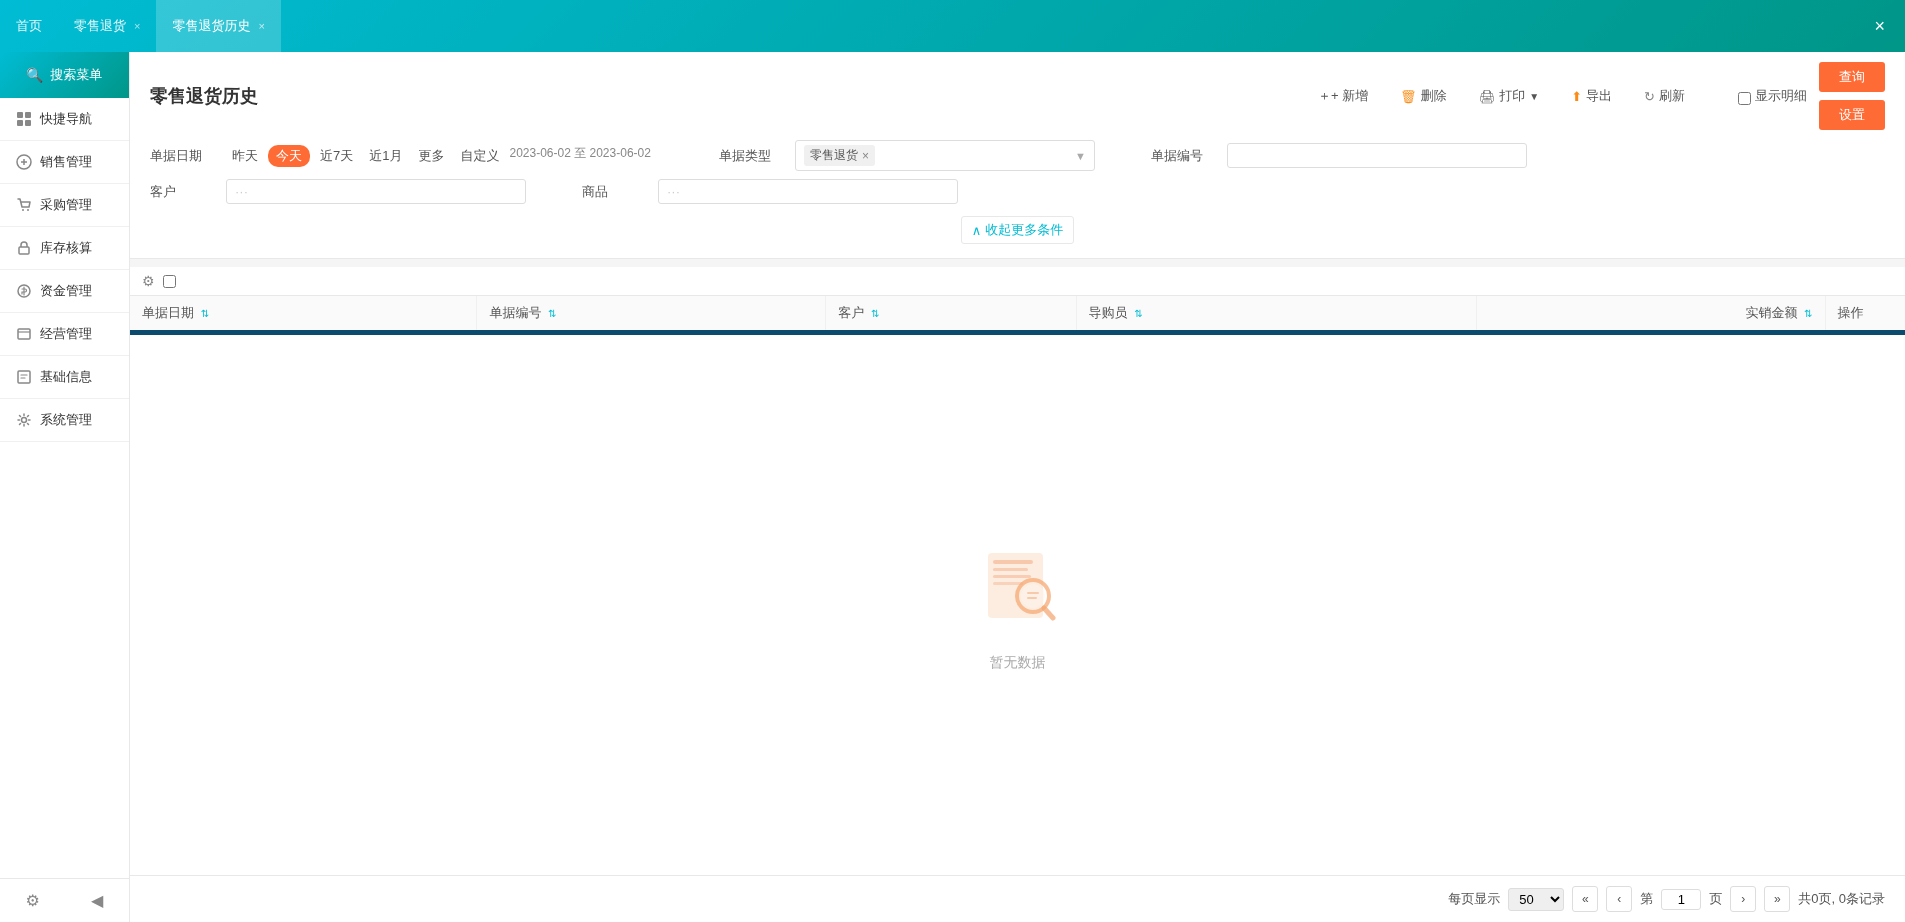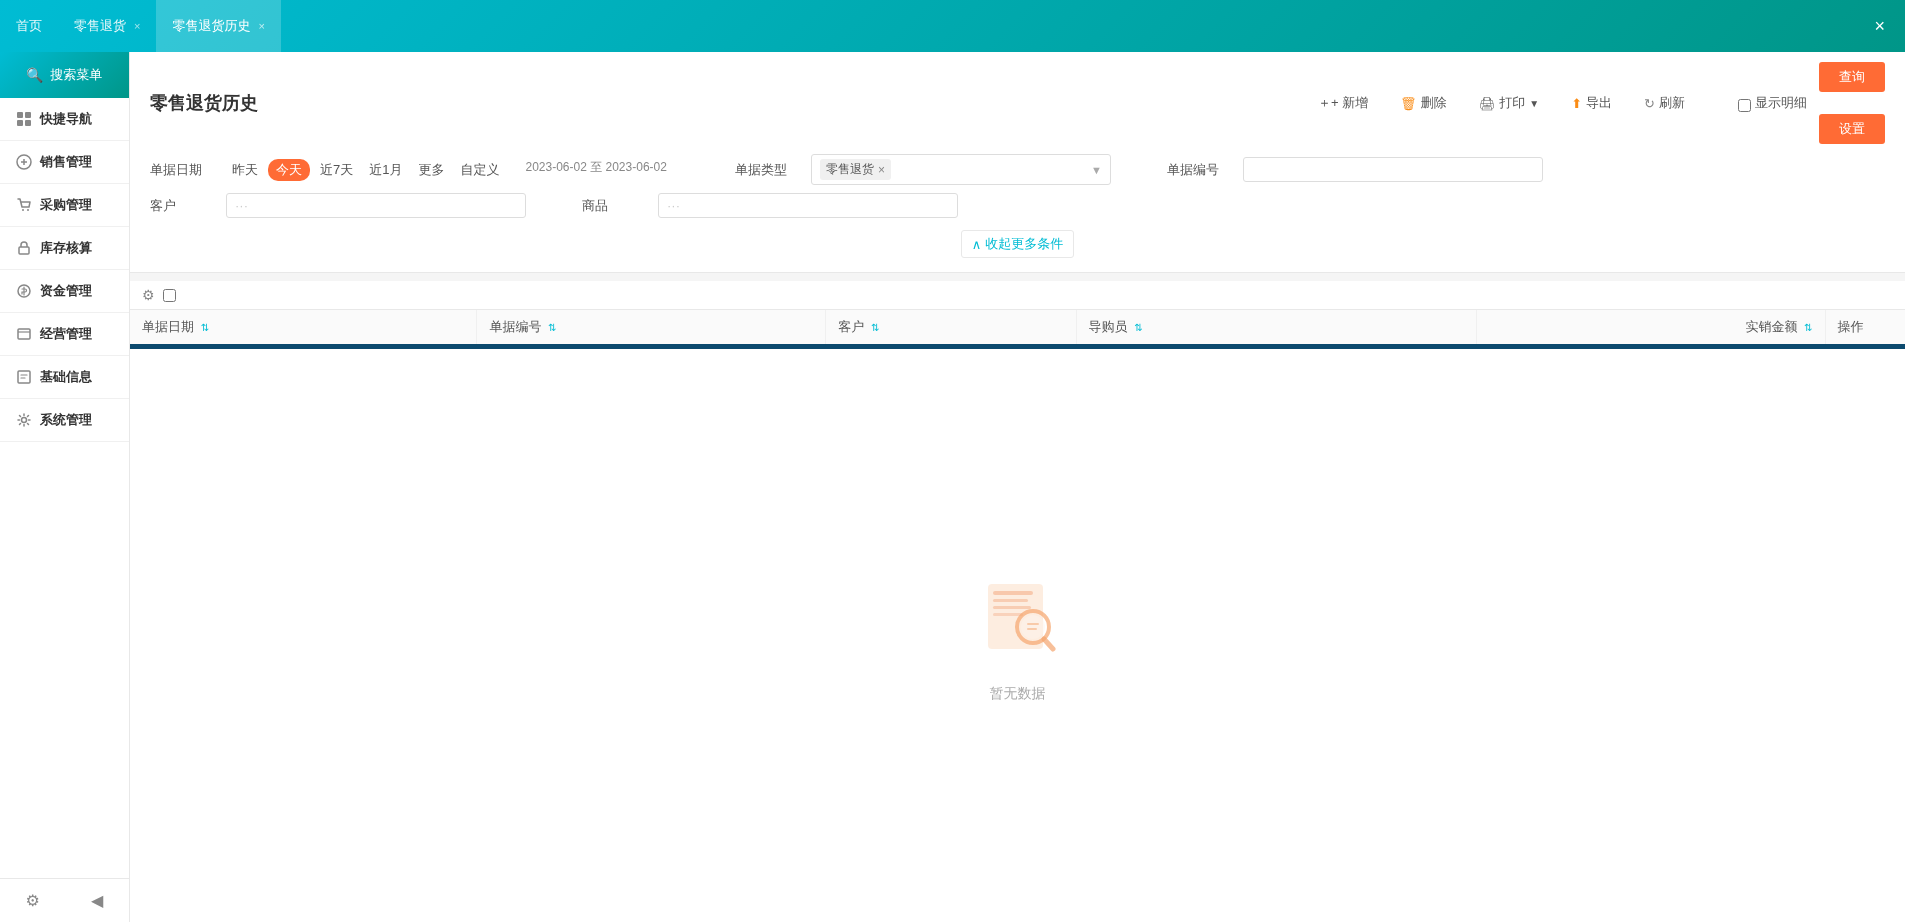--- a/index.html
+++ b/index.html
@@ -79,21 +79,20 @@
     }
     .sidebar-item {
       display: flex;
       align-items: center;
       padding: 12px 10px 12px 16px;
       cursor: pointer;
       font-size: 13px;
       color: #333;
       border-bottom: 1px solid #f0f0f0;
       gap: 8px;
-      font-weight: bold;
     }
     .sidebar-icon {
       width: 16px;
       height: 16px;
       flex-shrink: 0;
       display: flex;
       align-items: center;
       justify-content: center;
     }
     .sidebar-bottom {
@@ -214,21 +213,21 @@
     }
     .date-opt.active {
       background: #ff6b35;
       color: #fff;
       border-radius: 10px;
       padding: 2px 8px;
     }
     .date-range {
       font-size: 12px;
       color: #888;
-      margin-left: 16px;
+      margin-left: 0;
     }
     .filter-input {
       border: 1px solid #ddd;
       border-radius: 3px;
       padding: 4px 8px;
       font-size: 13px;
       width: 200px;
       color: #555;
     }
     .filter-select {
@@ -506,21 +505,21 @@
             <span>导出</span>
           </button>
           <button class="action-btn">
             <span style="color:#888;">↻</span>
             <span>刷新</span>
           </button>
           <label class="show-detail-checkbox">
             <input type="checkbox" style="">
             <span>显示明细</span>
           </label>
-          <div style="display:flex;flex-direction:column;gap:18px;">
+          <div style="display:flex;flex-direction:column;gap:4px;">
             <button class="btn-query">查询</button>
             <button class="btn-settings">设置</button>
           </div>
         </div>
       </div>
 
       <div class="filter-area" style="padding: 0 0 10px 0;">
         <div class="filter-row">
           <span class="filter-label">单据日期</span>
           <div class="date-options">
@@ -621,15 +620,31 @@
             <line x1="76" y1="70" x2="85" y2="80" stroke="#f5a56e" stroke-width="5" stroke-linecap="round" opacity="0.7"></line>
 
             <path d="M60 55 L70 55" stroke="#f5a56e" stroke-width="2" stroke-linecap="round" opacity="0.5"></path>
             <path d="M60 60 L68 60" stroke="#f5a56e" stroke-width="2" stroke-linecap="round" opacity="0.5"></path>
           </svg>
         </div>
         <span class="empty-text">暂无数据</span>
       </div>
     </div>
 
+    <div class="pagination">
+      <span>每页显示</span>
+      <select>
+        <option>50</option>
+        <option>20</option>
+        <option>100</option>
+      </select>
+      <div class="page-nav-btn">«</div>
+      <div class="page-nav-btn">‹</div>
+      <span>第</span>
+      <input class="page-input" type="text" value="1" style="">
+      <span>页</span>
+      <div class="page-nav-btn">›</div>
+      <div class="page-nav-btn">»</div>
+      <span>共0页, 0条记录</span>
+    </div>
 
   </div>
 </div>
 
 </body></html>

